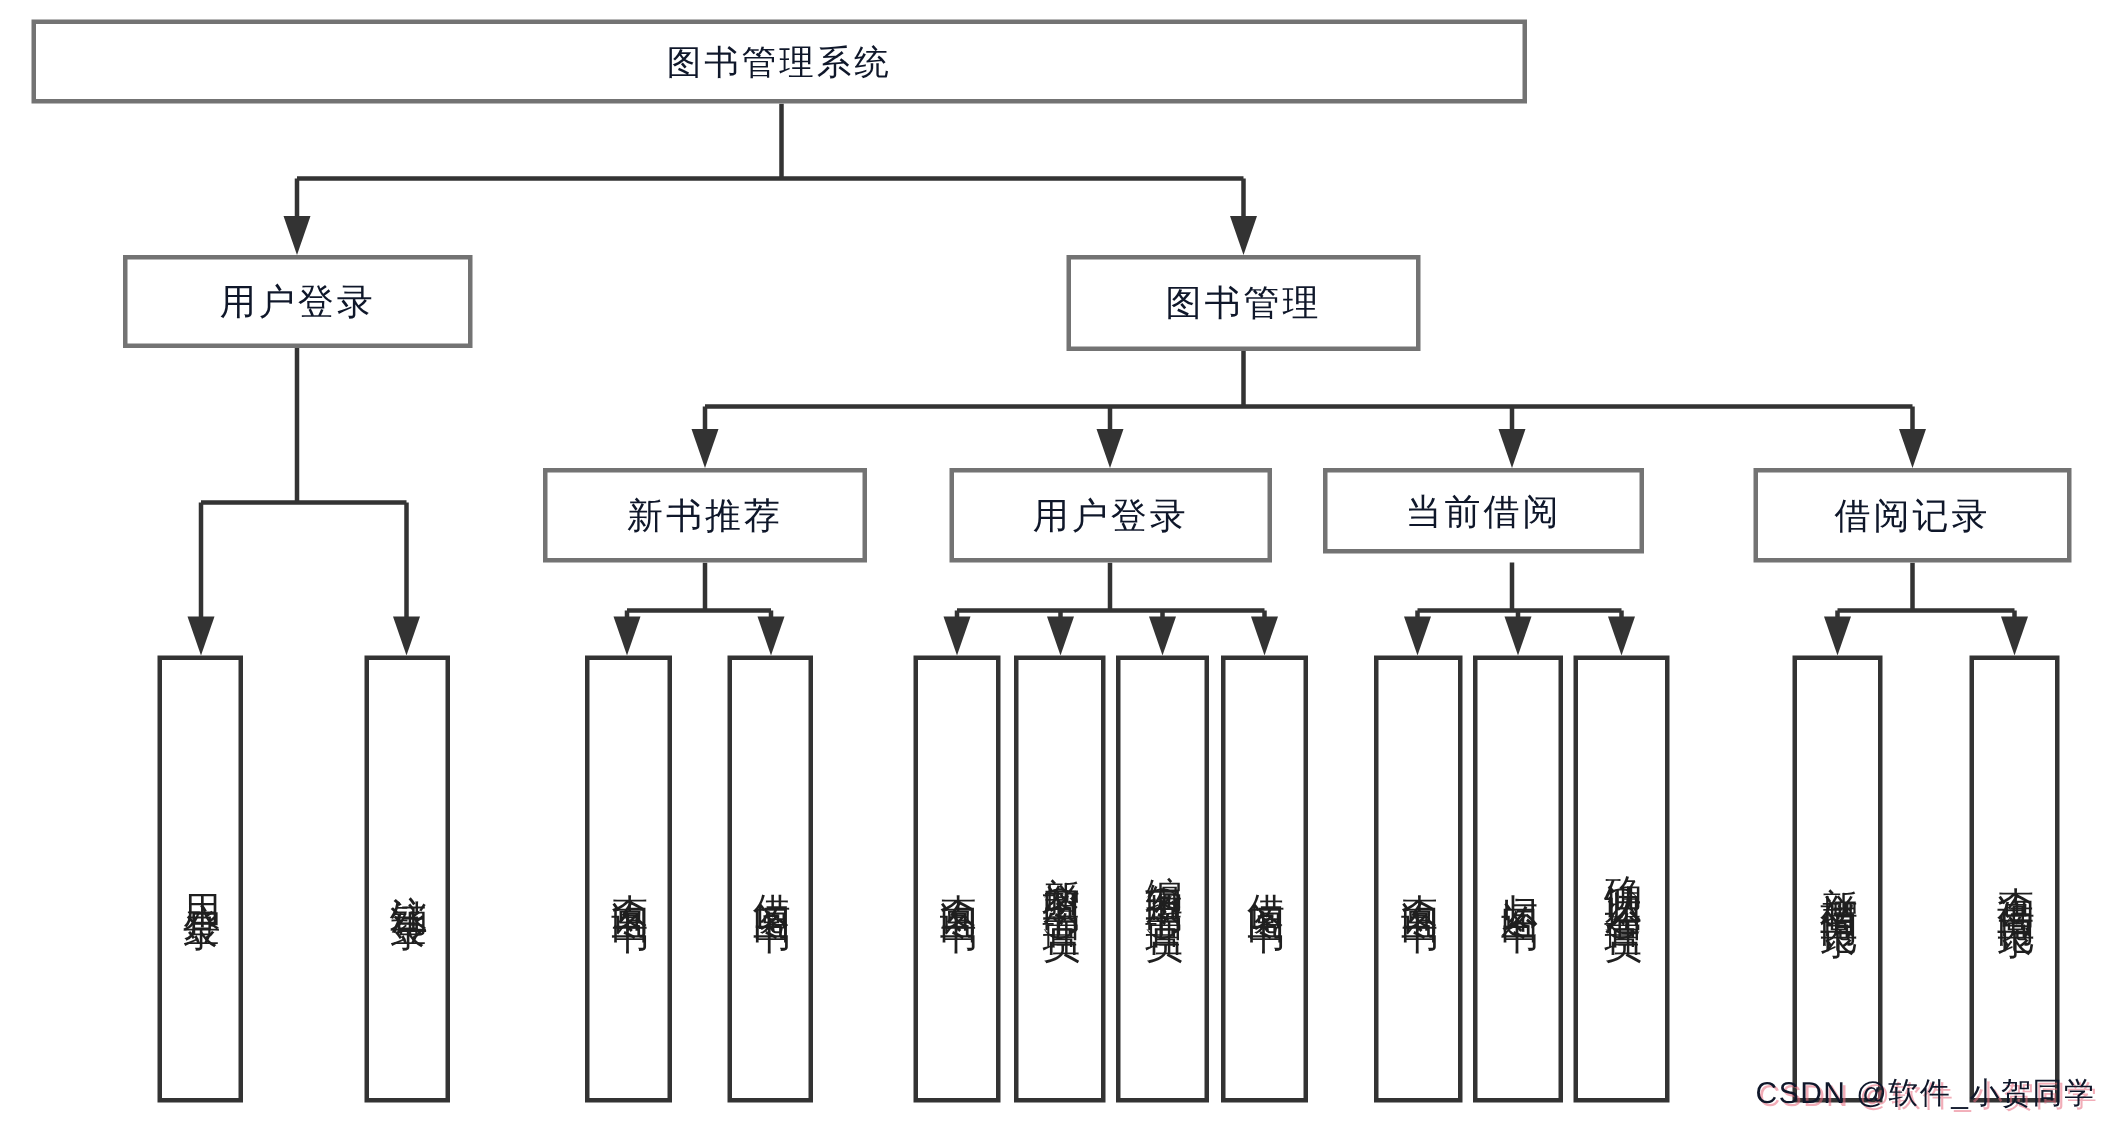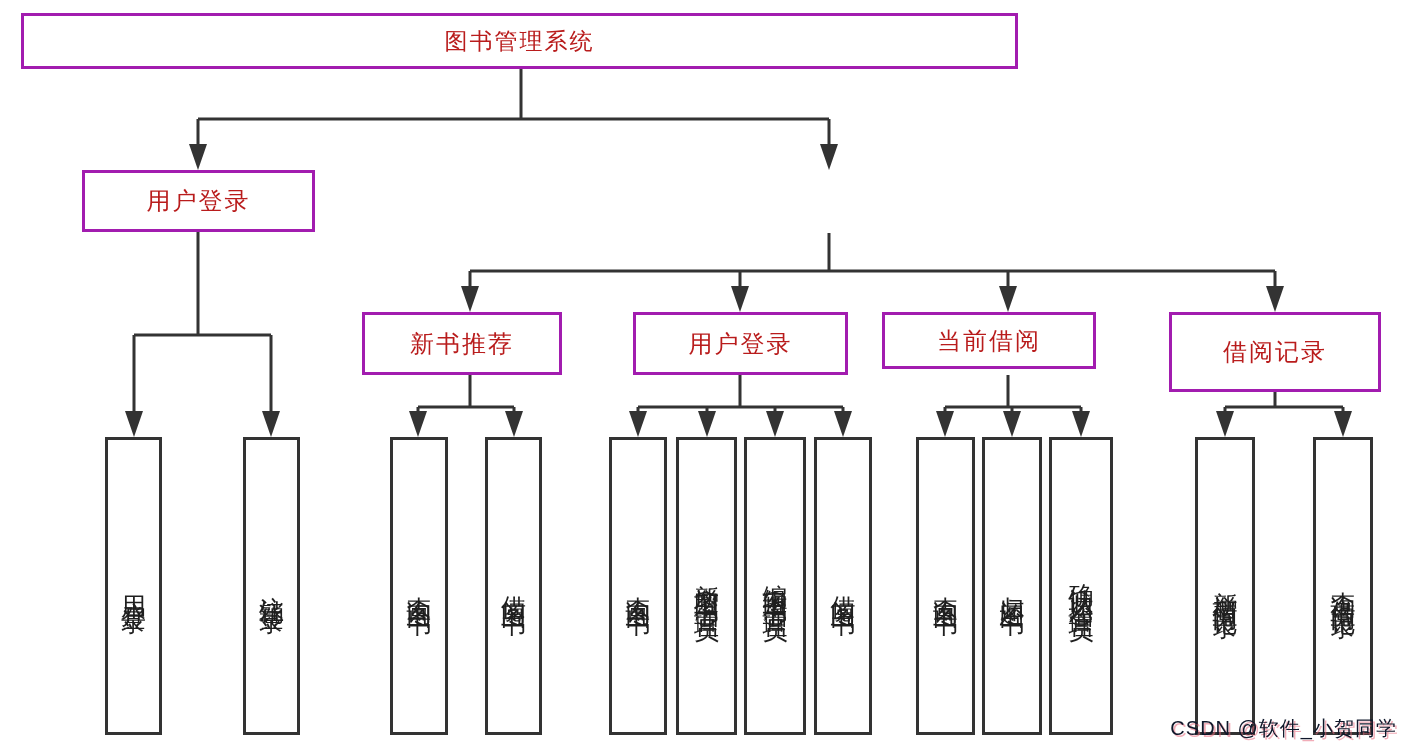--- a/index.html
+++ b/index.html
@@ -3,23 +3,23 @@
 <meta charset="utf-8">
 <style>
   html,body{margin:0;padding:0;background:#ffffff;}
   .stage{
     position:relative;width:1405px;height:747px;background:#ffffff;
     font-family:"Liberation Sans",sans-serif;overflow:hidden;
   }
   .connectors{position:absolute;left:0;top:0;}
   .hbox{
     position:absolute;box-sizing:border-box;
-    border:3px solid #a21caf;background:#ffffff;
+    border:3px solid #737373;background:#ffffff;
     display:flex;align-items:center;justify-content:center;
-    font-size:24px;color:#b91c1c;letter-spacing:2px;white-space:nowrap;
+    font-size:24px;color:#0f172a;letter-spacing:2px;white-space:nowrap;
   }
   .hbox.root{font-size:23px;}
   .vbox{
     position:absolute;box-sizing:border-box;top:437px;height:298px;
     border:3px solid #333333;background:#ffffff;
     display:flex;align-items:center;justify-content:center;
     writing-mode:vertical-rl;text-orientation:mixed;
     font-size:25px;color:#1f1f1f;letter-spacing:5px;line-height:1;
   }
   .watermark{
@@ -70,25 +70,26 @@
       <polygon points="1003,411 1021,411 1012,437"></polygon>
       <polygon points="1072,411 1090,411 1081,437"></polygon>
       <polygon points="1216,411 1234,411 1225,437"></polygon>
       <polygon points="1334,411 1352,411 1343,437"></polygon>
     </g>
   </svg>
 
   <div class="hbox root" style="left:21px;top:13px;width:997px;height:56px">图书管理系统</div>
 
   <div class="hbox" style="left:82px;top:170px;width:233px;height:62px">用户登录</div>
+  <div class="hbox" style="left:711px;top:170px;width:236px;height:64px">图书管理</div>
 
-  <div class="hbox" style="left:362px;top:312px;width:200px;height:63px">新书推荐</div>
+  <div class="hbox" style="left:362px;top:312px;width:216px;height:63px">新书推荐</div>
   <div class="hbox" style="left:633px;top:312px;width:215px;height:63px">用户登录</div>
   <div class="hbox" style="left:882px;top:312px;width:214px;height:57px">当前借阅</div>
-  <div class="hbox" style="left:1169px;top:312px;width:212px;height:80px">借阅记录</div>
+  <div class="hbox" style="left:1169px;top:312px;width:212px;height:63px">借阅记录</div>
 
   <div class="vbox" style="left:105px;width:57px">用户登录</div>
   <div class="vbox" style="left:243px;width:57px">注销登录</div>
   <div class="vbox" style="left:390px;width:58px">查询图书</div>
   <div class="vbox" style="left:485px;width:57px">借阅图书</div>
   <div class="vbox" style="left:609px;width:58px">查询图书</div>
   <div class="vbox" style="left:676px;width:61px">新增图书（管理员）</div>
   <div class="vbox" style="left:744px;width:62px">编辑图书（管理员）</div>
   <div class="vbox" style="left:814px;width:58px">借阅图书</div>
   <div class="vbox" style="left:916px;width:59px">查询图书</div>

